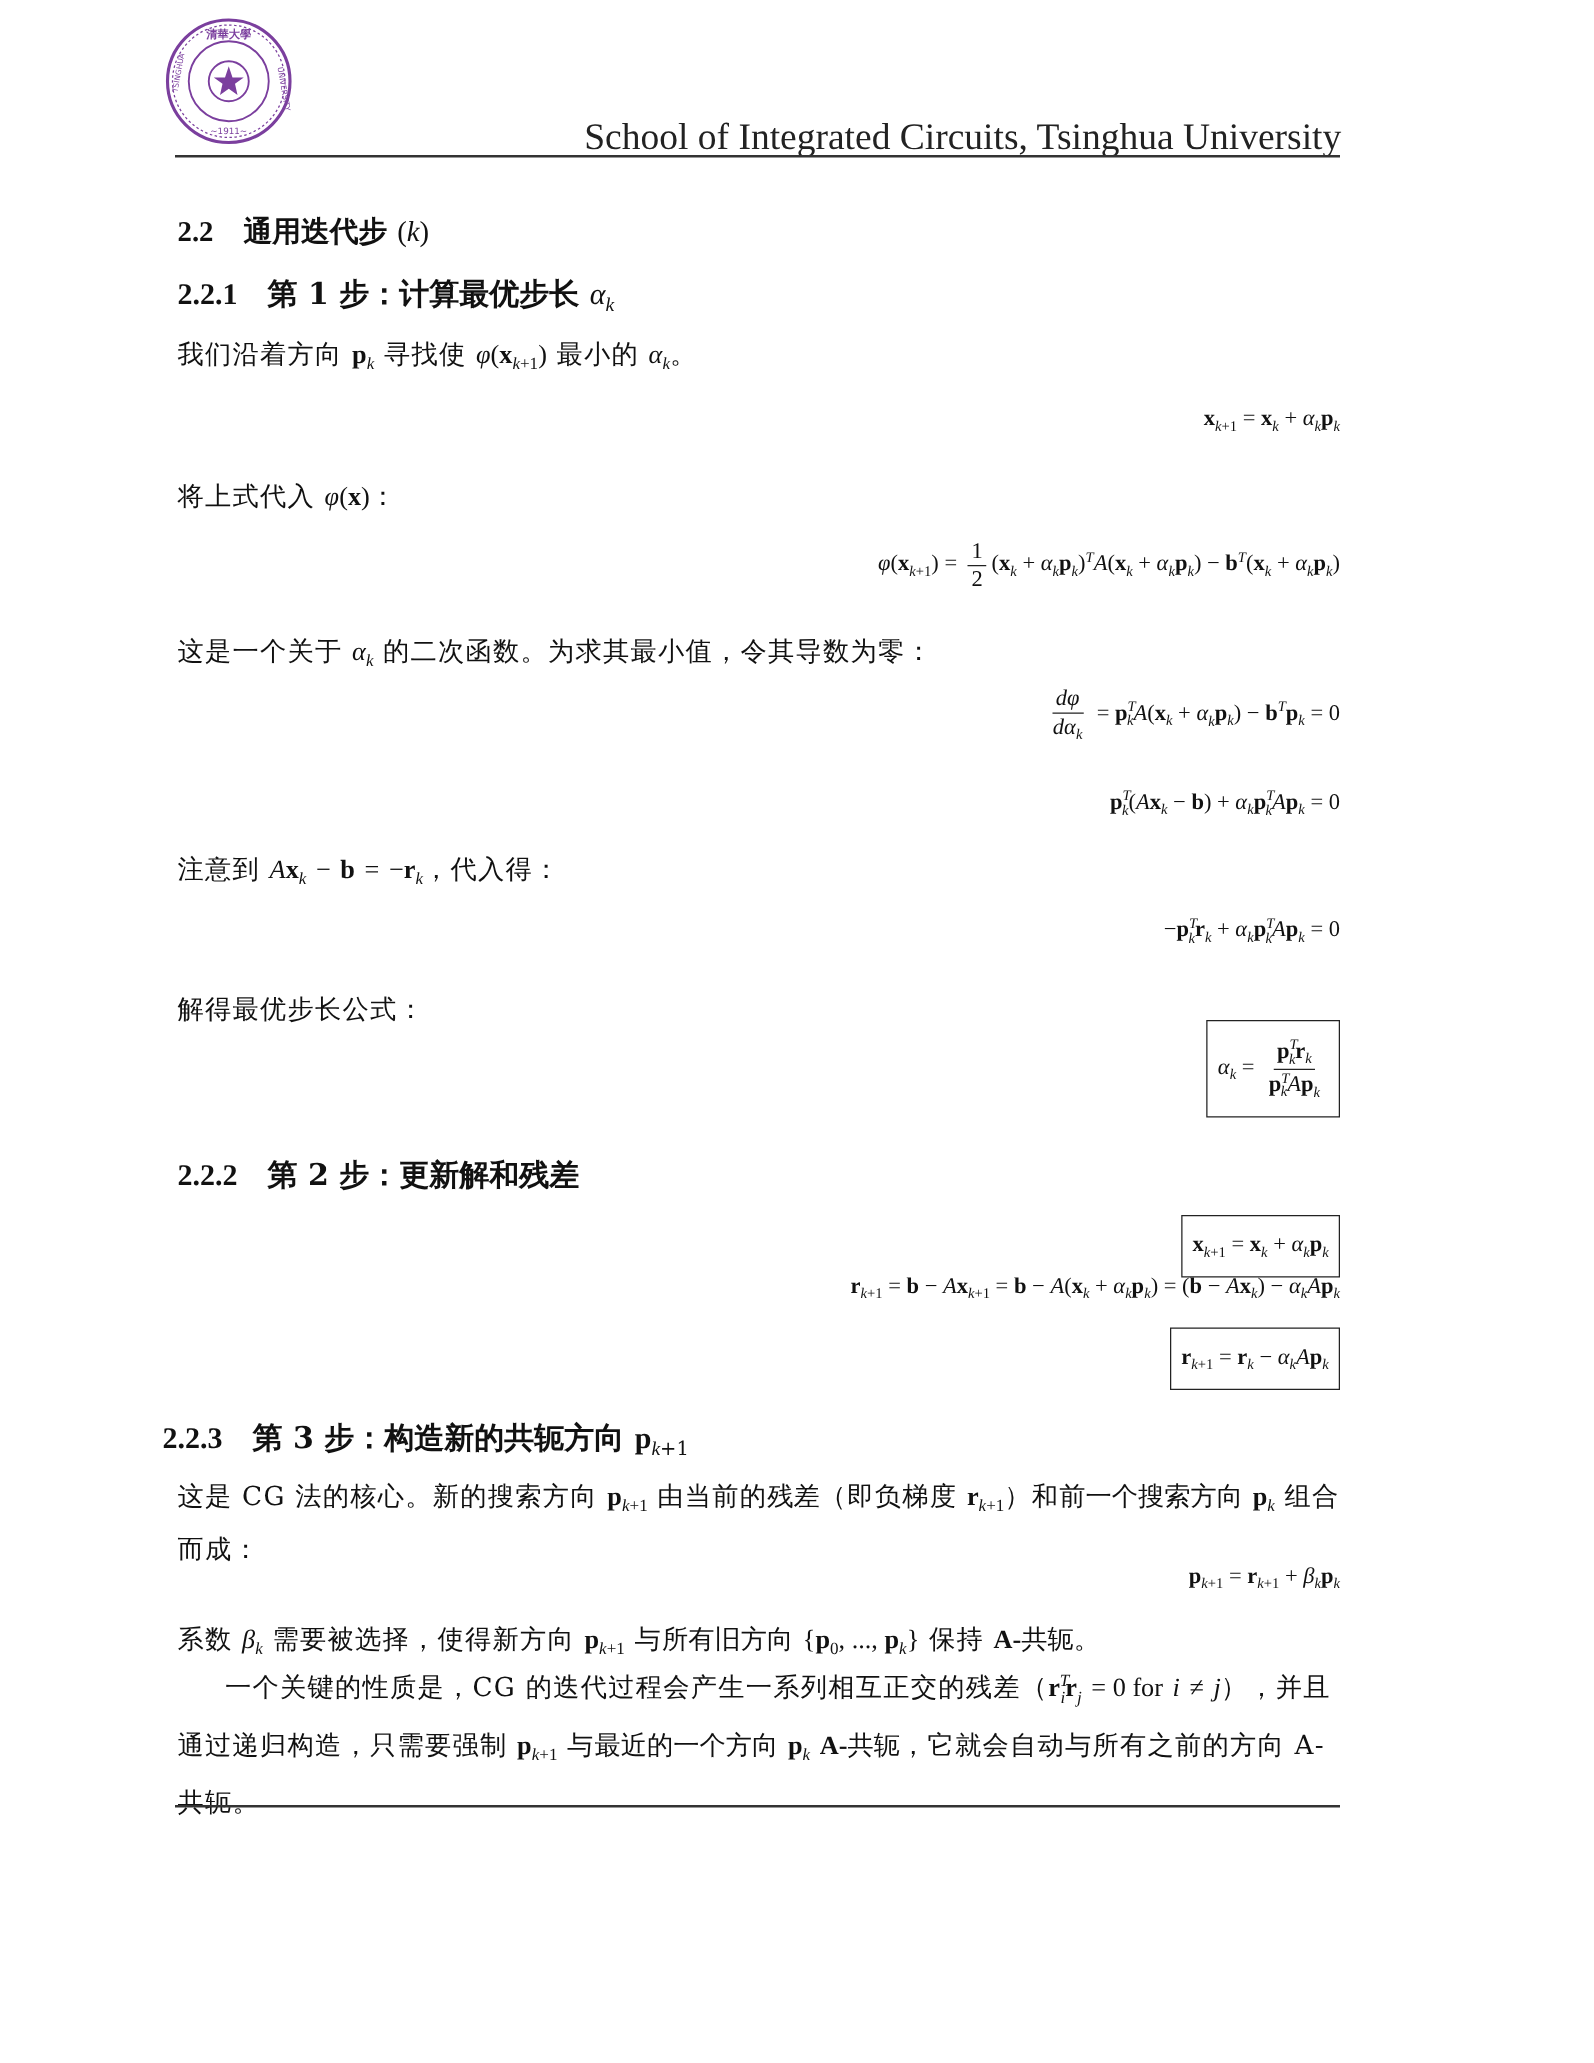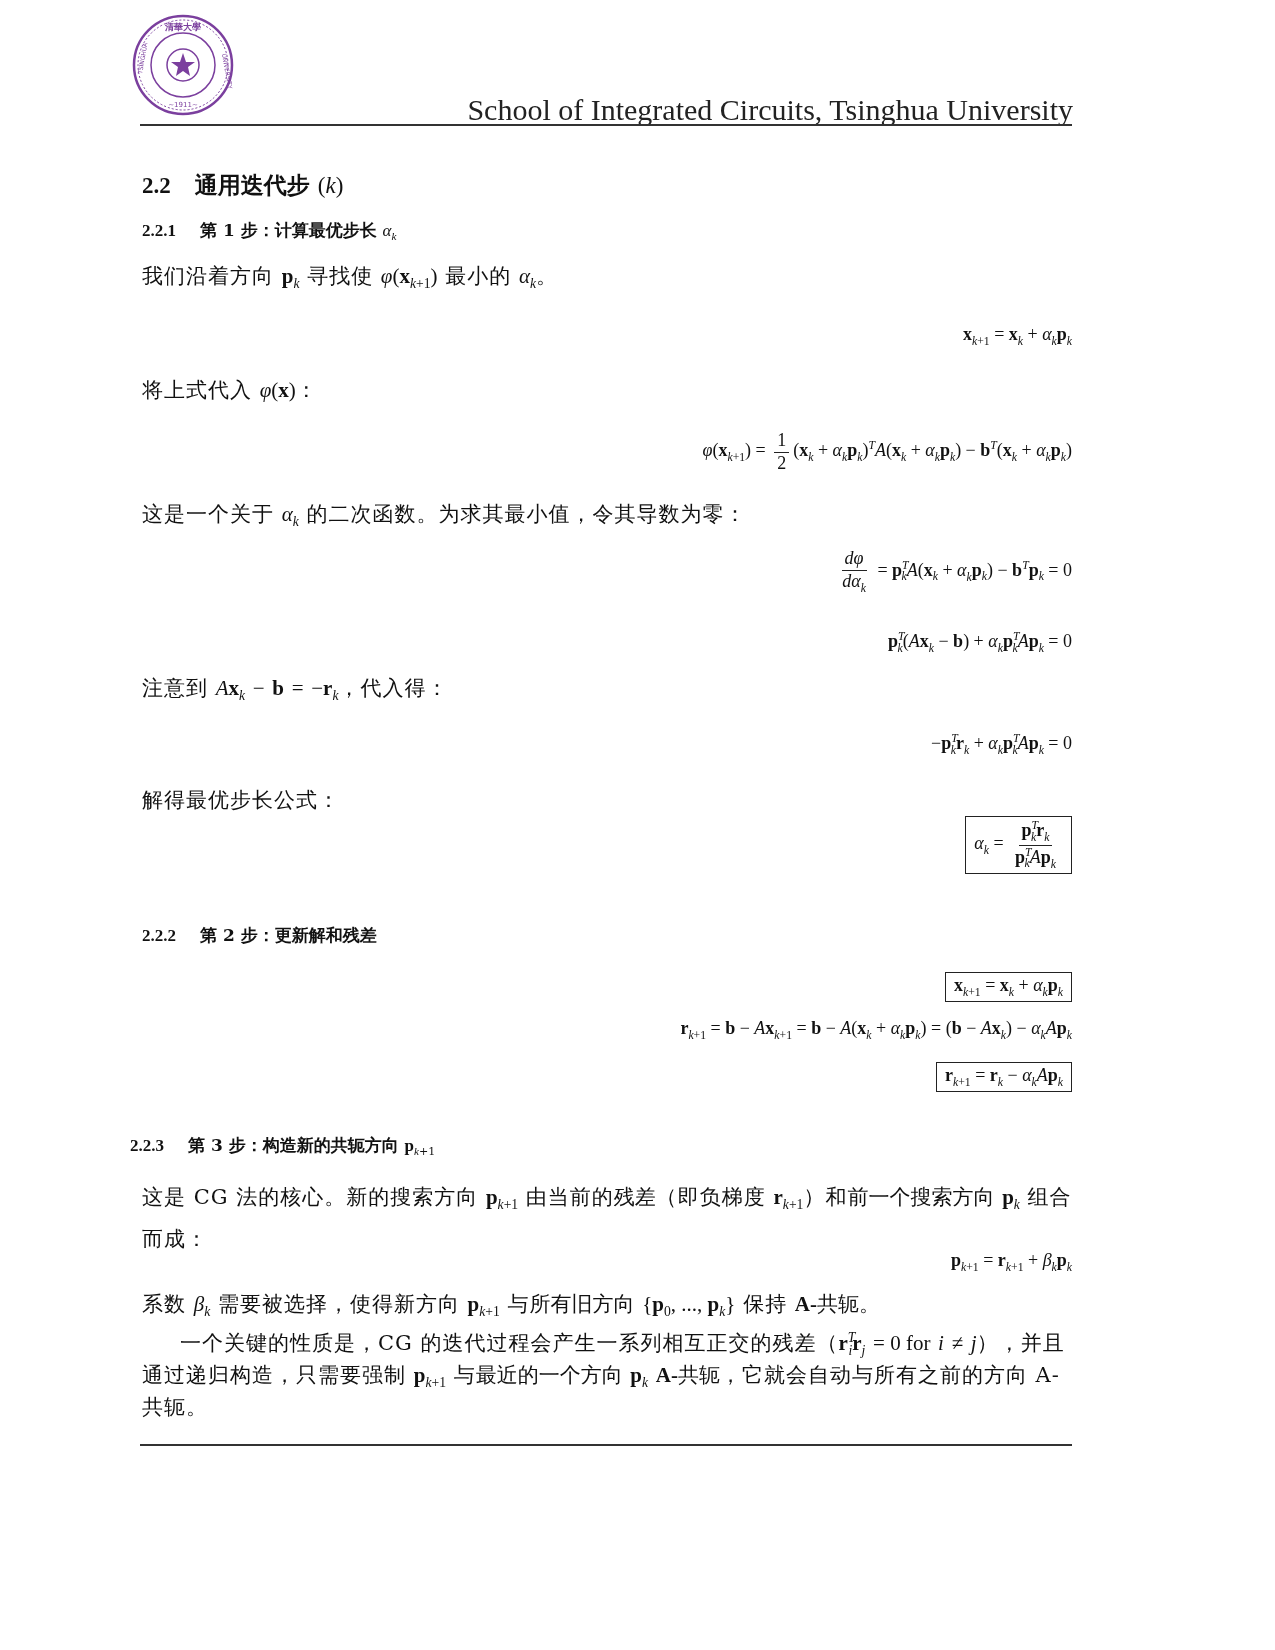--- a/index.html
+++ b/index.html
@@ -4,29 +4,29 @@
 <style>
   html, body { margin:0; padding:0; background:#fff; }
   body { width:1275px; height:1650px; position:relative; overflow:hidden;
          font-family:"DejaVu Serif","Liberation Serif",serif; color:#111; }
   .abs { position:absolute; }
   .logo { left:132px; top:14px; width:102px; height:102px; }
   .header-text { right:202px; top:93px; font-size:30px; font-family:"Liberation Serif",serif; color:#222; }
   .header-rule { left:140px; top:124px; width:932px; height:1.5px; background:#333; }
   .footer-rule { left:140px; top:1444px; width:932px; height:1.5px; background:#333; }
   .h2 { font-size:23px; font-weight:bold; }
-  .h3 { font-size:17px; font-weight:bold; }
+  .h3 { font-size:24px; font-weight:bold; }
   .secnum { font-family:"Liberation Serif",serif; font-weight:bold; margin-right:24px; }
-  .p { font-size:21px; left:142px; width:930px; line-height:24px; letter-spacing:1px; }
+  .p { font-size:21px; left:142px; width:930px; line-height:38px; letter-spacing:1px; }
   .m { font-family:"Liberation Serif",serif; font-style:italic; letter-spacing:0; }
   .b { font-family:"Liberation Serif",serif; font-weight:bold; font-style:normal; letter-spacing:0; }
   .r { font-family:"Liberation Serif",serif; font-style:normal; letter-spacing:0; }
   .eq { font-size:18px; font-family:"Liberation Serif",serif; left:140px; width:932px; text-align:right; white-space:nowrap; }
   sub, sup { font-size:0.65em; }
-  .boxed { display:inline-block; border:1.3px solid #222; padding:2px 8px; }
+  .boxed { display:inline-block; border:1.3px solid #222; padding:12px 8px; }
   .frac { display:inline-flex; flex-direction:column; align-items:center; vertical-align:middle; margin:0 4px; }
   .frac .num { border-bottom:1.3px solid #222; padding:0 3px; line-height:1.2; }
   .frac .den { padding:0 3px; line-height:1.2; }
   .bold-cn { font-weight:normal; font-family:"DejaVu Sans",sans-serif; letter-spacing:0; }
 </style>
 </head>
 <body>
 
 <div class="abs logo">
   <svg width="102" height="102" viewBox="0 0 102 102">

